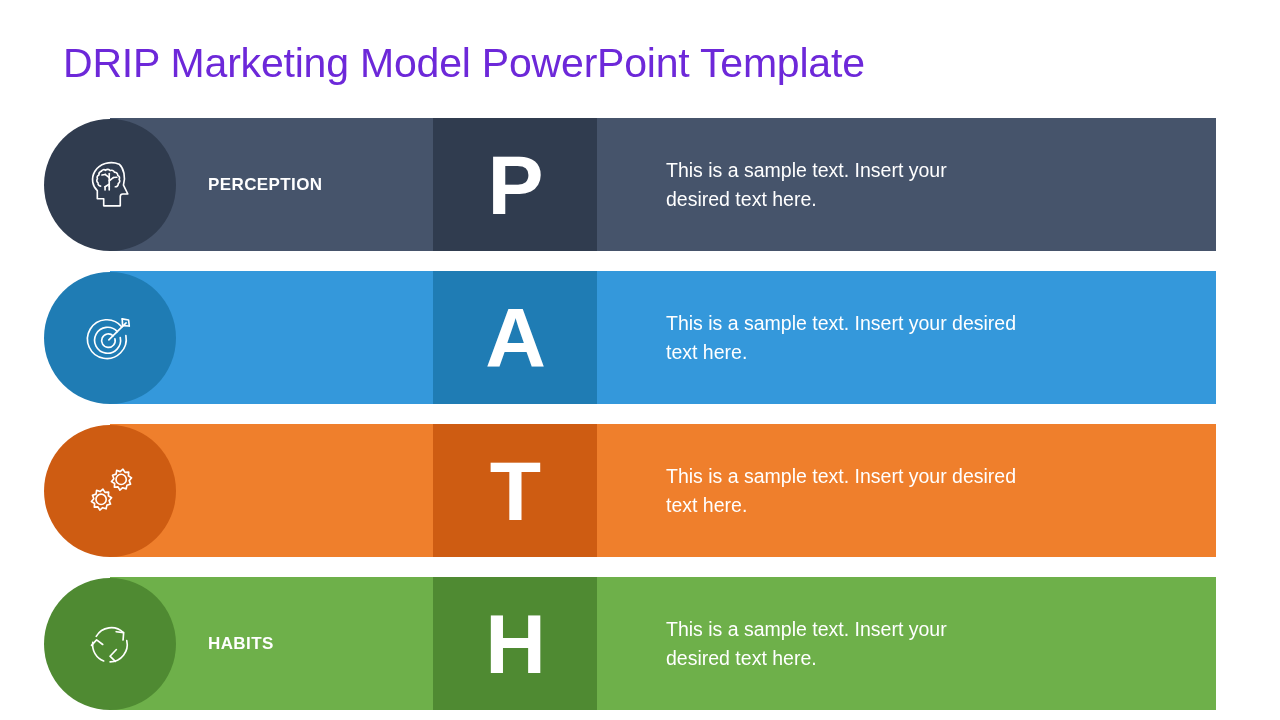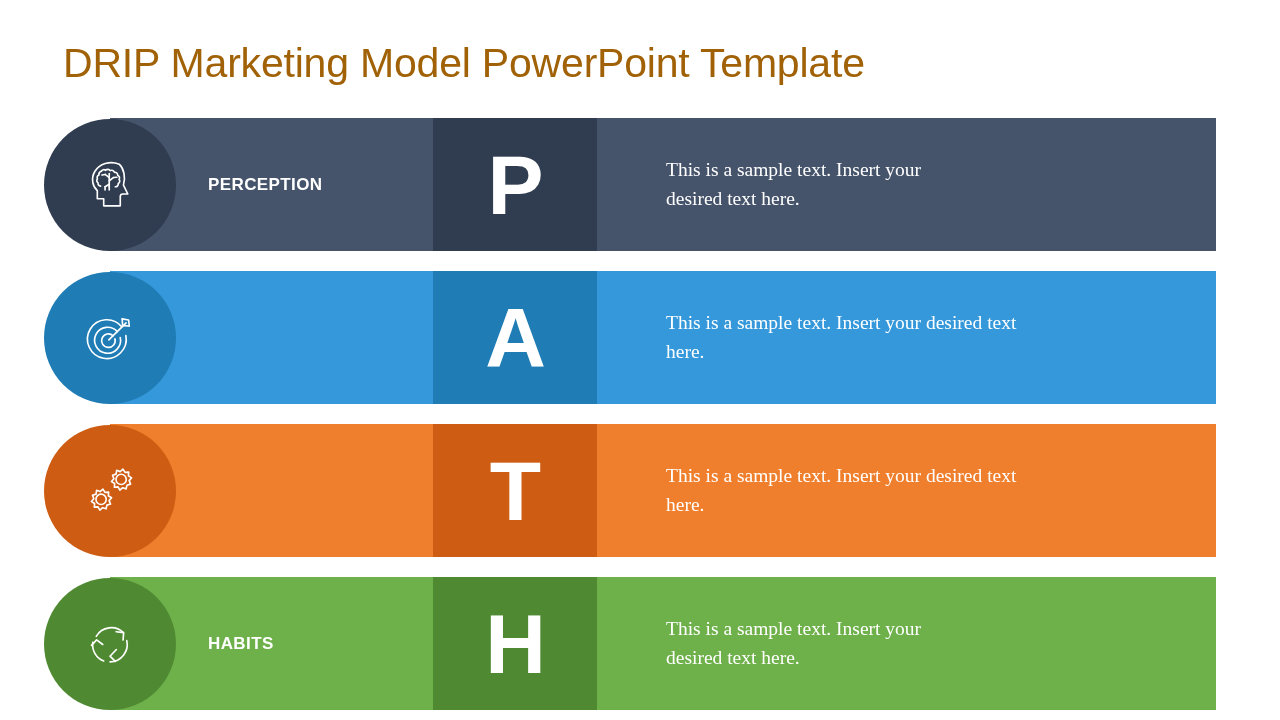--- a/index.html
+++ b/index.html
@@ -18,21 +18,21 @@
     width: 1280px;
     height: 720px;
     background: #ffffff;
   }
   .slide-title {
     position: absolute;
     left: 63px;
     top: 40px;
     font-size: 41px;
     font-weight: 400;
-    color: #a16207;
+    color: #6d28d9;
     letter-spacing: -0.2px;
     white-space: nowrap;
   }
 
   .rows {
     position: absolute;
     left: 44px;
     top: 118px;
     width: 1172px;
   }
@@ -101,21 +101,20 @@
   }
 
   .row-text {
     position: absolute;
     left: 553px;
     top: 0;
     width: 619px;
     height: 133px;
     display: flex;
     align-items: center;
-    font-family: Liberation Serif, serif;
   }
   .row-text span {
     display: block;
     font-size: 19.5px;
     color: #ffffff;
     line-height: 1.48;
     padding-left: 69px;
     padding-right: 30px;
   }
   .row-text.narrow span {

